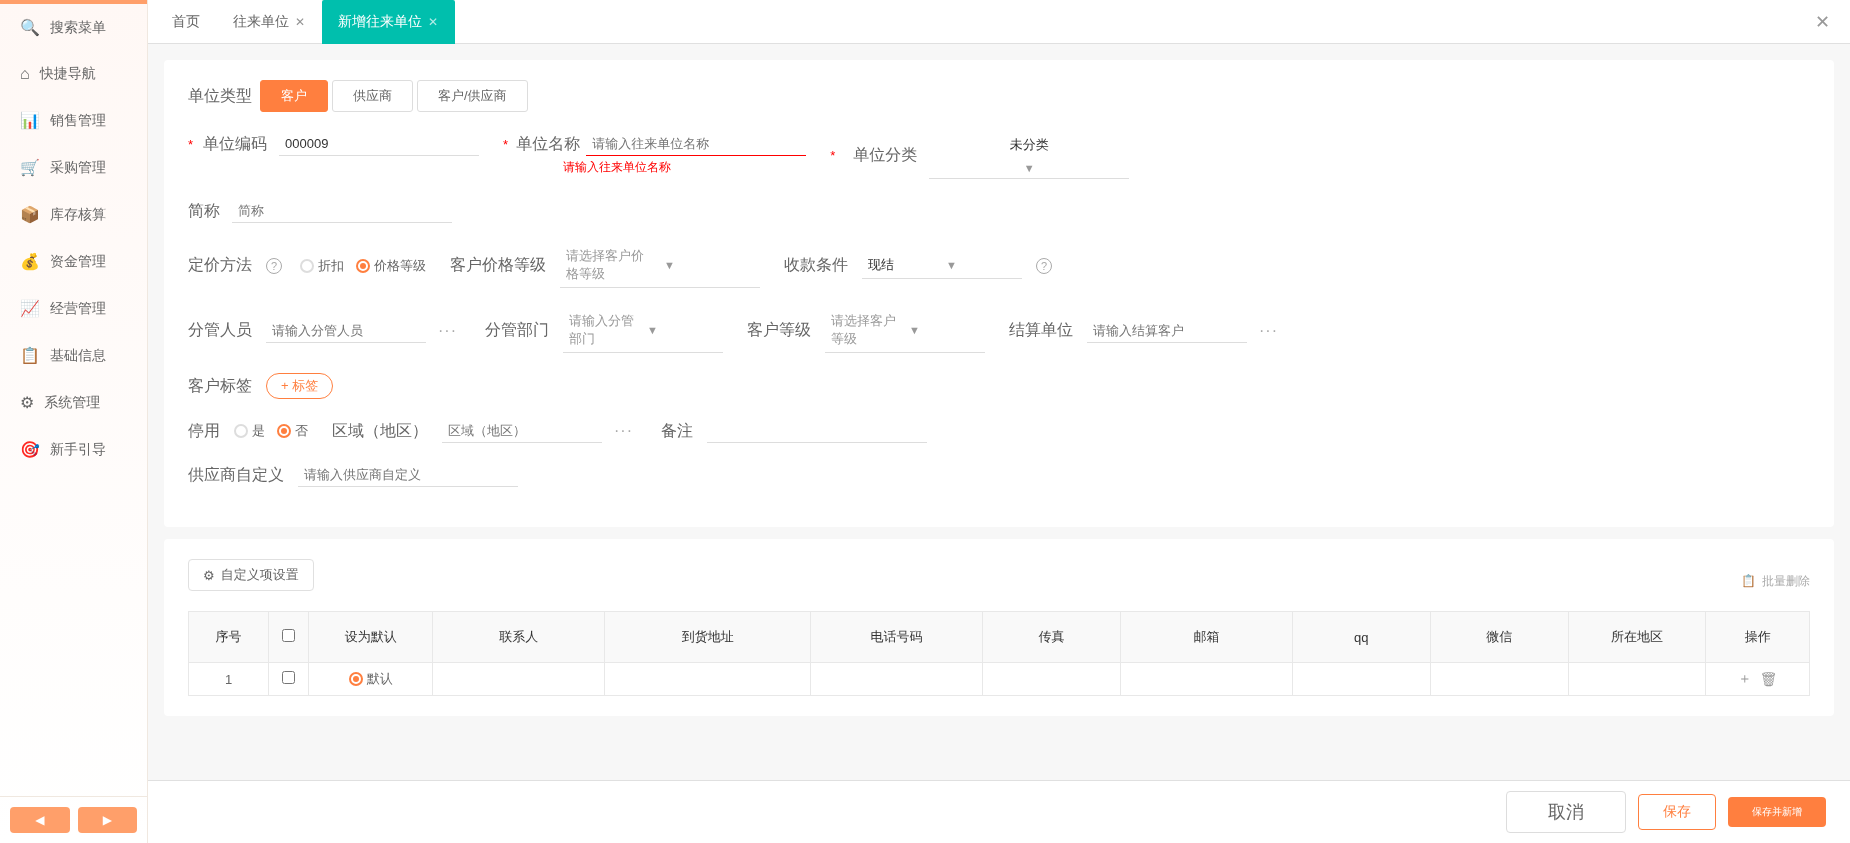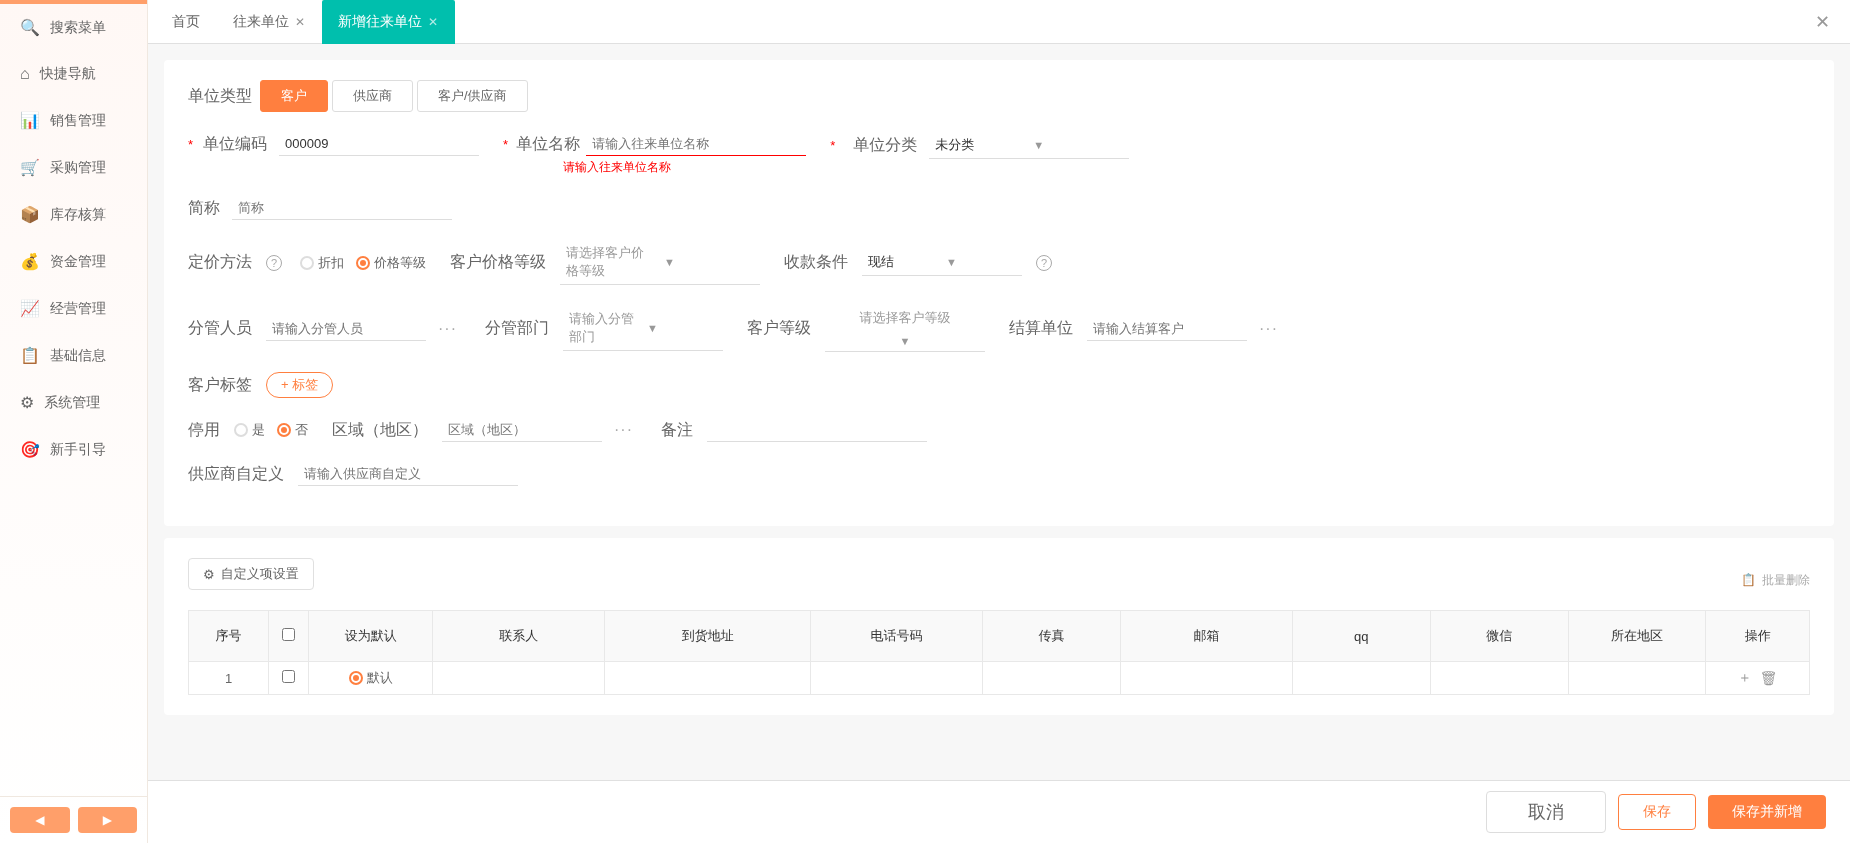--- a/index.html
+++ b/index.html
@@ -310,21 +310,21 @@
       cursor: pointer;
       font-size: 14px;
     }
     .btn-save-new {
       padding: 8px 24px;
       border: none;
       background: #ff7f3f;
       color: white;
       border-radius: 4px;
       cursor: pointer;
-      font-size: 14px;
+      font-size: 10px;
     }
 
     .row-actions { display: flex; gap: 8px; justify-content: center; }
     .row-action-btn { background: none; border: none; cursor: pointer; color: #999; font-size: 14px; }
 
     .field-group {
       display: flex;
       flex-direction: column;
       gap: 3px;
     }
@@ -430,21 +430,21 @@
             <input type="text" class="text-input error" style="width: 220px;" placeholder="请输入往来单位名称">
           </div>
           <div style="padding-left:60px;">
             <span style="color:red;font-size:12px;">请输入往来单位名称</span>
           </div>
         </div>
 
         <div class="form-field">
           <span class="req-star">*</span>
           <label style="margin-right:4px;margin-left:8px;">单位分类</label>
-          <div class="select-field" style="width:200px;">
+          <div class="select-field" style="width:200px;flex-direction:column;">
             <span class="select-value">未分类</span>
             <span class="arrow">▼</span>
           </div>
         </div>
       </div>
 
       <div class="form-row">
         <div class="form-field">
           <label style="margin-right:4px;">简称</label>
           <input type="text" class="text-input" placeholder="简称" style="width: 220px;">
@@ -491,21 +491,21 @@
         </div>
         <div class="form-field">
           <label style="margin-right:6px;">分管部门</label>
           <div class="select-field" style="width:160px;">
             <span>请输入分管部门</span>
             <span class="arrow">▼</span>
           </div>
         </div>
         <div class="form-field">
           <label style="margin-right:6px;">客户等级</label>
-          <div class="select-field" style="width:160px;flex-direction:column;">
+          <div class="select-field" style="width:160px;">
             <span>请选择客户等级</span>
             <span class="arrow">▼</span>
           </div>
         </div>
         <div class="form-field">
           <label style="margin-right:6px;">结算单位</label>
           <input type="text" class="text-input" placeholder="请输入结算客户" style="width: 160px;">
           <span class="more-btn">···</span>
         </div>
       </div>

